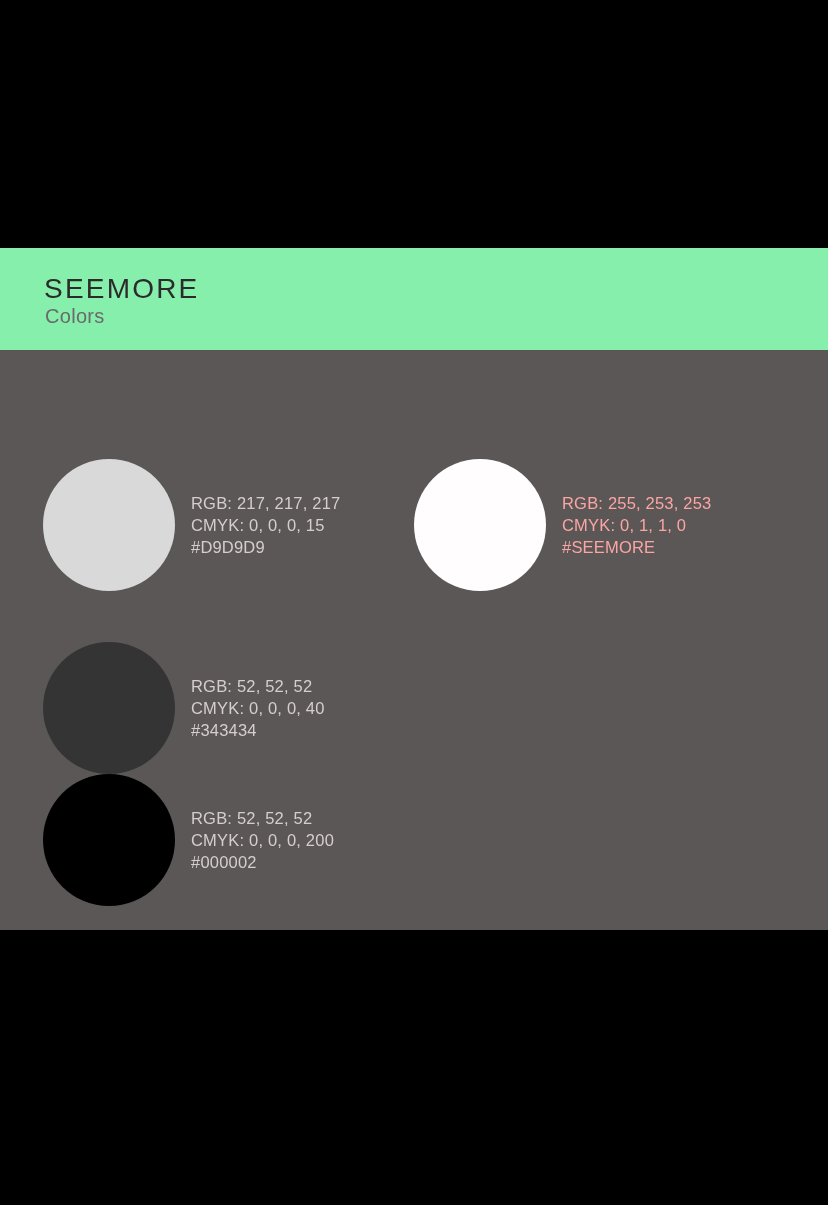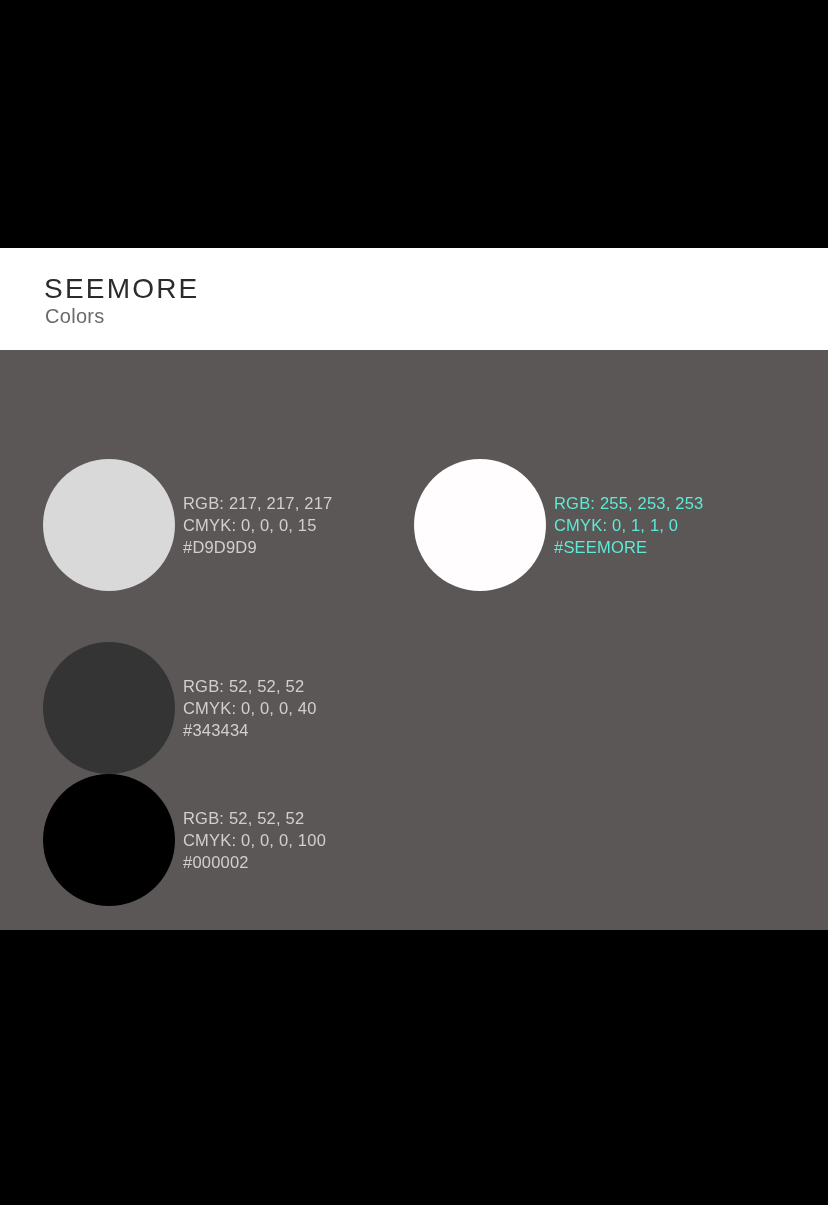--- a/index.html
+++ b/index.html
@@ -97,40 +97,40 @@
   }
 
   .swatch-disc {
     width: 132px;
     height: 132px;
     border-radius: 50%;
     flex: 0 0 132px;
   }
 
   .swatch-info {
-    margin-left: 8px;
+    margin-left: 16px;
     color: #D5CFCC;
     font-family: "Liberation Sans", sans-serif;
     font-size: 16.5px;
     font-weight: 400;
     line-height: 22px;
     letter-spacing: 0.2px;
     white-space: nowrap;
   }
 
   .swatch-info .info-line {
     display: block;
   }
 </style>
 </head>
 <body>
 
 <div class="page">
 
-  <div class="header-band" style="background-color: #ffffff;">
+  <div class="header-band" style="background-color: #86efac;">
     <div class="brand-block">
       <div class="brand-title">SEEMORE</div>
       <div class="brand-subtitle">Colors</div>
     </div>
   </div>
 
   <div class="body-panel" style="background-color: rgb(91, 87, 87);">
     <div class="swatch-grid">
 
       <div class="swatch-row">
@@ -139,21 +139,21 @@
           <div class="swatch-disc" style="background-color: rgb(217, 217, 217);"></div>
           <div class="swatch-info" style="color: rgb(213, 207, 204);">
             <span class="info-line">RGB: 217, 217, 217</span>
             <span class="info-line">CMYK: 0, 0, 0, 15</span>
             <span class="info-line">#D9D9D9</span>
           </div>
         </div>
 
         <div class="swatch-cell">
           <div class="swatch-disc" style="background-color: rgb(255, 253, 253);"></div>
-          <div class="swatch-info" style="color: #5eead4;">
+          <div class="swatch-info" style="color: #fca5a5;">
             <span class="info-line">RGB: 255, 253, 253</span>
             <span class="info-line">CMYK: 0, 1, 1, 0</span>
             <span class="info-line">#SEEMORE</span>
           </div>
         </div>
 
       </div>
 
       <div class="swatch-row">
 
@@ -163,21 +163,21 @@
             <span class="info-line">RGB: 52, 52, 52</span>
             <span class="info-line">CMYK: 0, 0, 0, 40</span>
             <span class="info-line">#343434</span>
           </div>
         </div>
 
         <div class="swatch-cell">
           <div class="swatch-disc" style="background-color: rgb(0, 0, 0);"></div>
           <div class="swatch-info" style="color: rgb(213, 207, 204);">
             <span class="info-line">RGB: 52, 52, 52</span>
-            <span class="info-line">CMYK: 0, 0, 0, 100</span>
+            <span class="info-line">CMYK: 0, 0, 0, 200</span>
             <span class="info-line">#000002</span>
           </div>
         </div>
 
       </div>
 
     </div>
   </div>
 
 </div>

